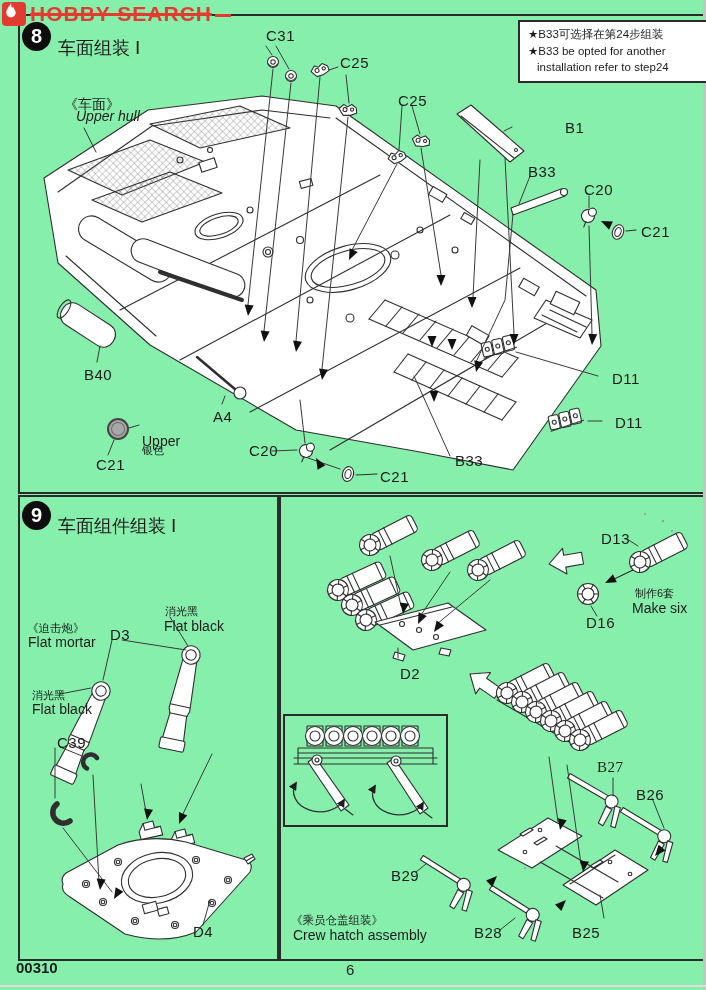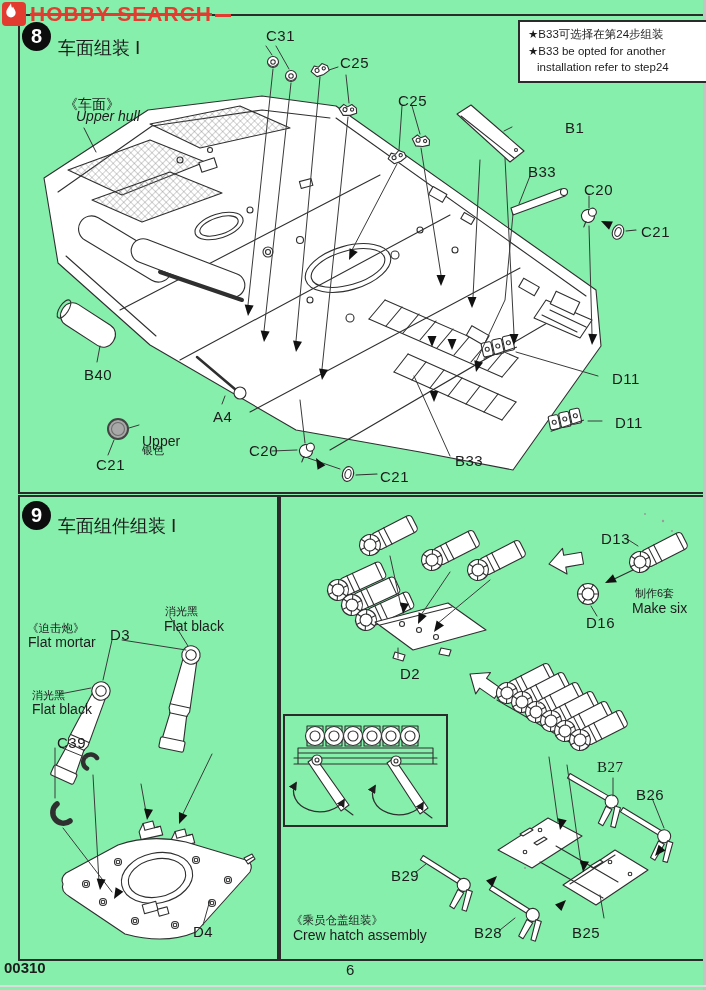--- a/index.html
+++ b/index.html
@@ -21,21 +21,21 @@
   #logo .tx::after{content:"";display:inline-block;width:16px;border-top:3px solid #e23c30;
             margin-left:3px;vertical-align:middle;}
   #note{position:absolute;left:518px;top:20px;width:180px;height:55px;border:2px solid #2b2b2b;
         background:#fff;padding:4px 0 0 8px;line-height:1.45;z-index:5;}
   #note div{font-size:11.5px;white-space:nowrap;}
   #note .ind{padding-left:9px;}
   svg{position:absolute;left:0;top:0;}
   svg *{stroke-linejoin:round;stroke-linecap:round;}
   .scan-r{position:absolute;left:703px;top:0;width:3px;height:990px;background:#c4c4c4;}
   .scan-b{position:absolute;left:0;top:985px;width:706px;height:2px;background:#dcdcdc;}
-  .knum{position:absolute;left:4px;top:959px;font-size:15px;font-weight:bold;}
+  .knum{position:absolute;left:16px;top:959px;font-size:15px;font-weight:bold;}
   .pnum{position:absolute;left:346px;top:961px;font-size:15px;}
 </style>
 </head>
 <body>
 
 <div id="page">
 
   <svg width="706" height="990" viewBox="0 0 706 990">
     <defs>
       <pattern id="xh" width="5" height="5" patternUnits="userSpaceOnUse" patternTransform="rotate(45)">

